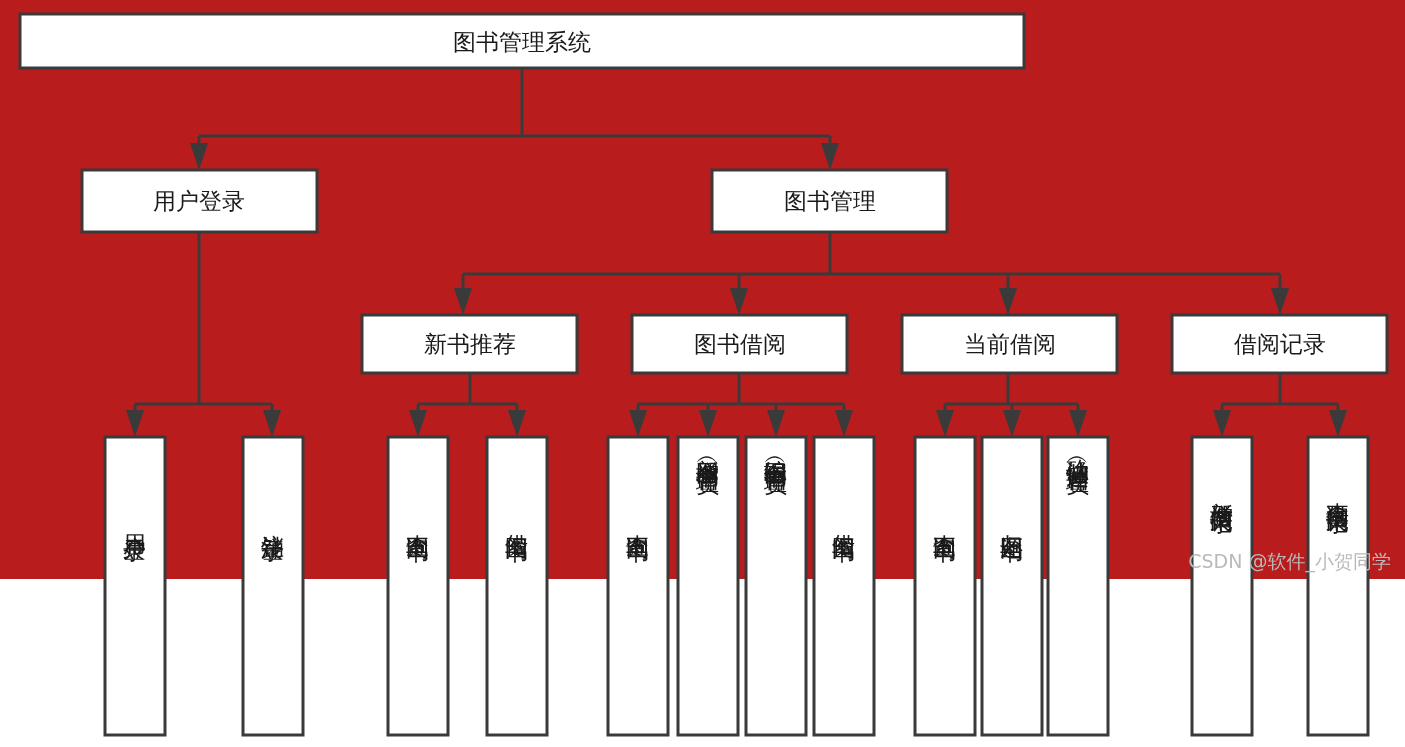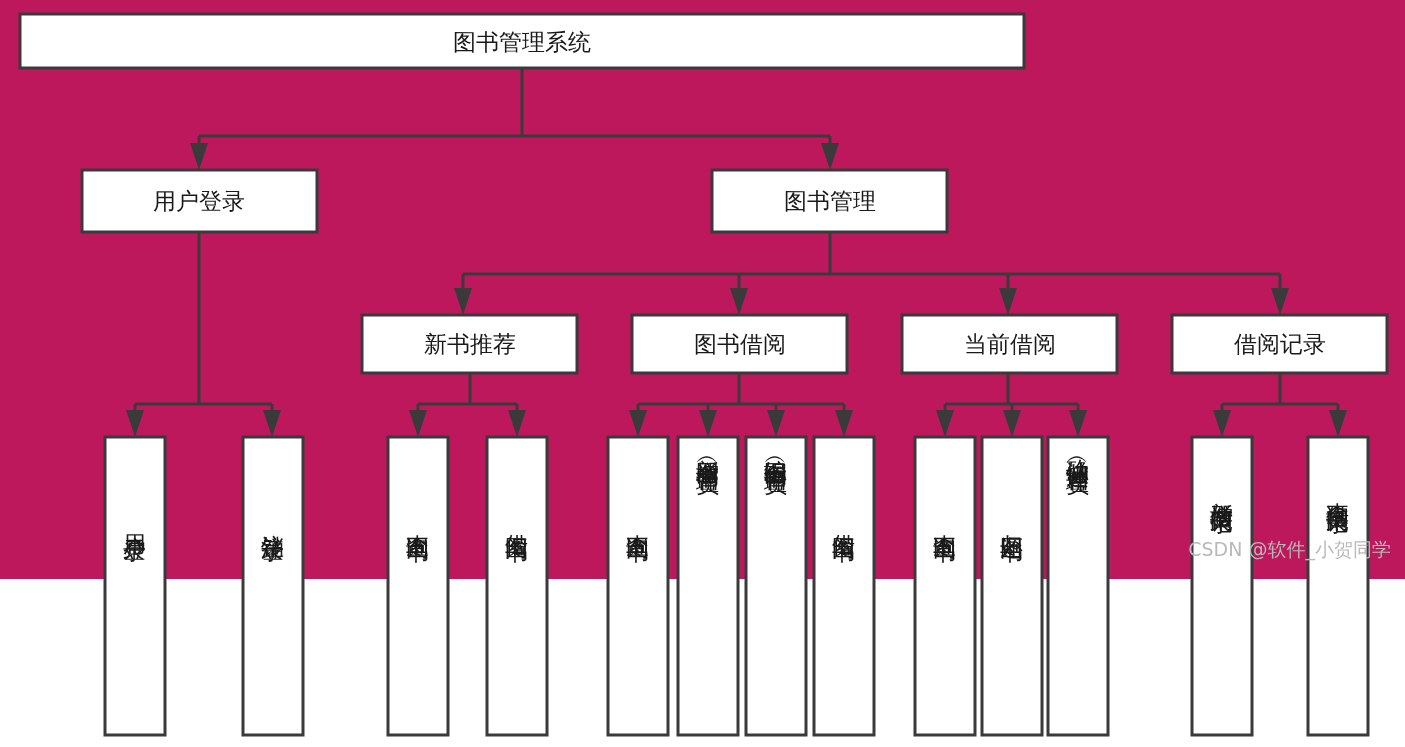--- a/index.html
+++ b/index.html
@@ -11,21 +11,21 @@
     width: 1405px;
     height: 747px;
     font-family: "DejaVu Sans", "Liberation Sans", sans-serif;
     overflow: hidden;
     position: relative;
   }
   #diagram-root {
     position: relative;
     width: 1405px;
     height: 579px;
-    background: #be185d;
+    background: #b91c1c;
   }
   svg#flowchart {
     display: block;
     width: 1405px;
     height: 747px;
   }
   .node-box {
     fill: #ffffff;
     stroke: #3a3a3a;
     stroke-width: 3;
@@ -51,21 +51,21 @@
     font-family: "DejaVu Sans", "Liberation Sans", sans-serif;
     font-size: 23px;
     text-anchor: middle;
     writing-mode: vertical-rl;
     glyph-orientation-vertical: 0;
     letter-spacing: 2px;
   }
   .watermark {
     position: absolute;
     right: 14px;
-    bottom: 16px;
+    bottom: 4px;
     font-family: "DejaVu Sans", "Liberation Sans", sans-serif;
     font-size: 19px;
     color: #b9b9b9;
     white-space: nowrap;
     pointer-events: none;
     user-select: none;
   }
 </style>
 </head>
 <body>

